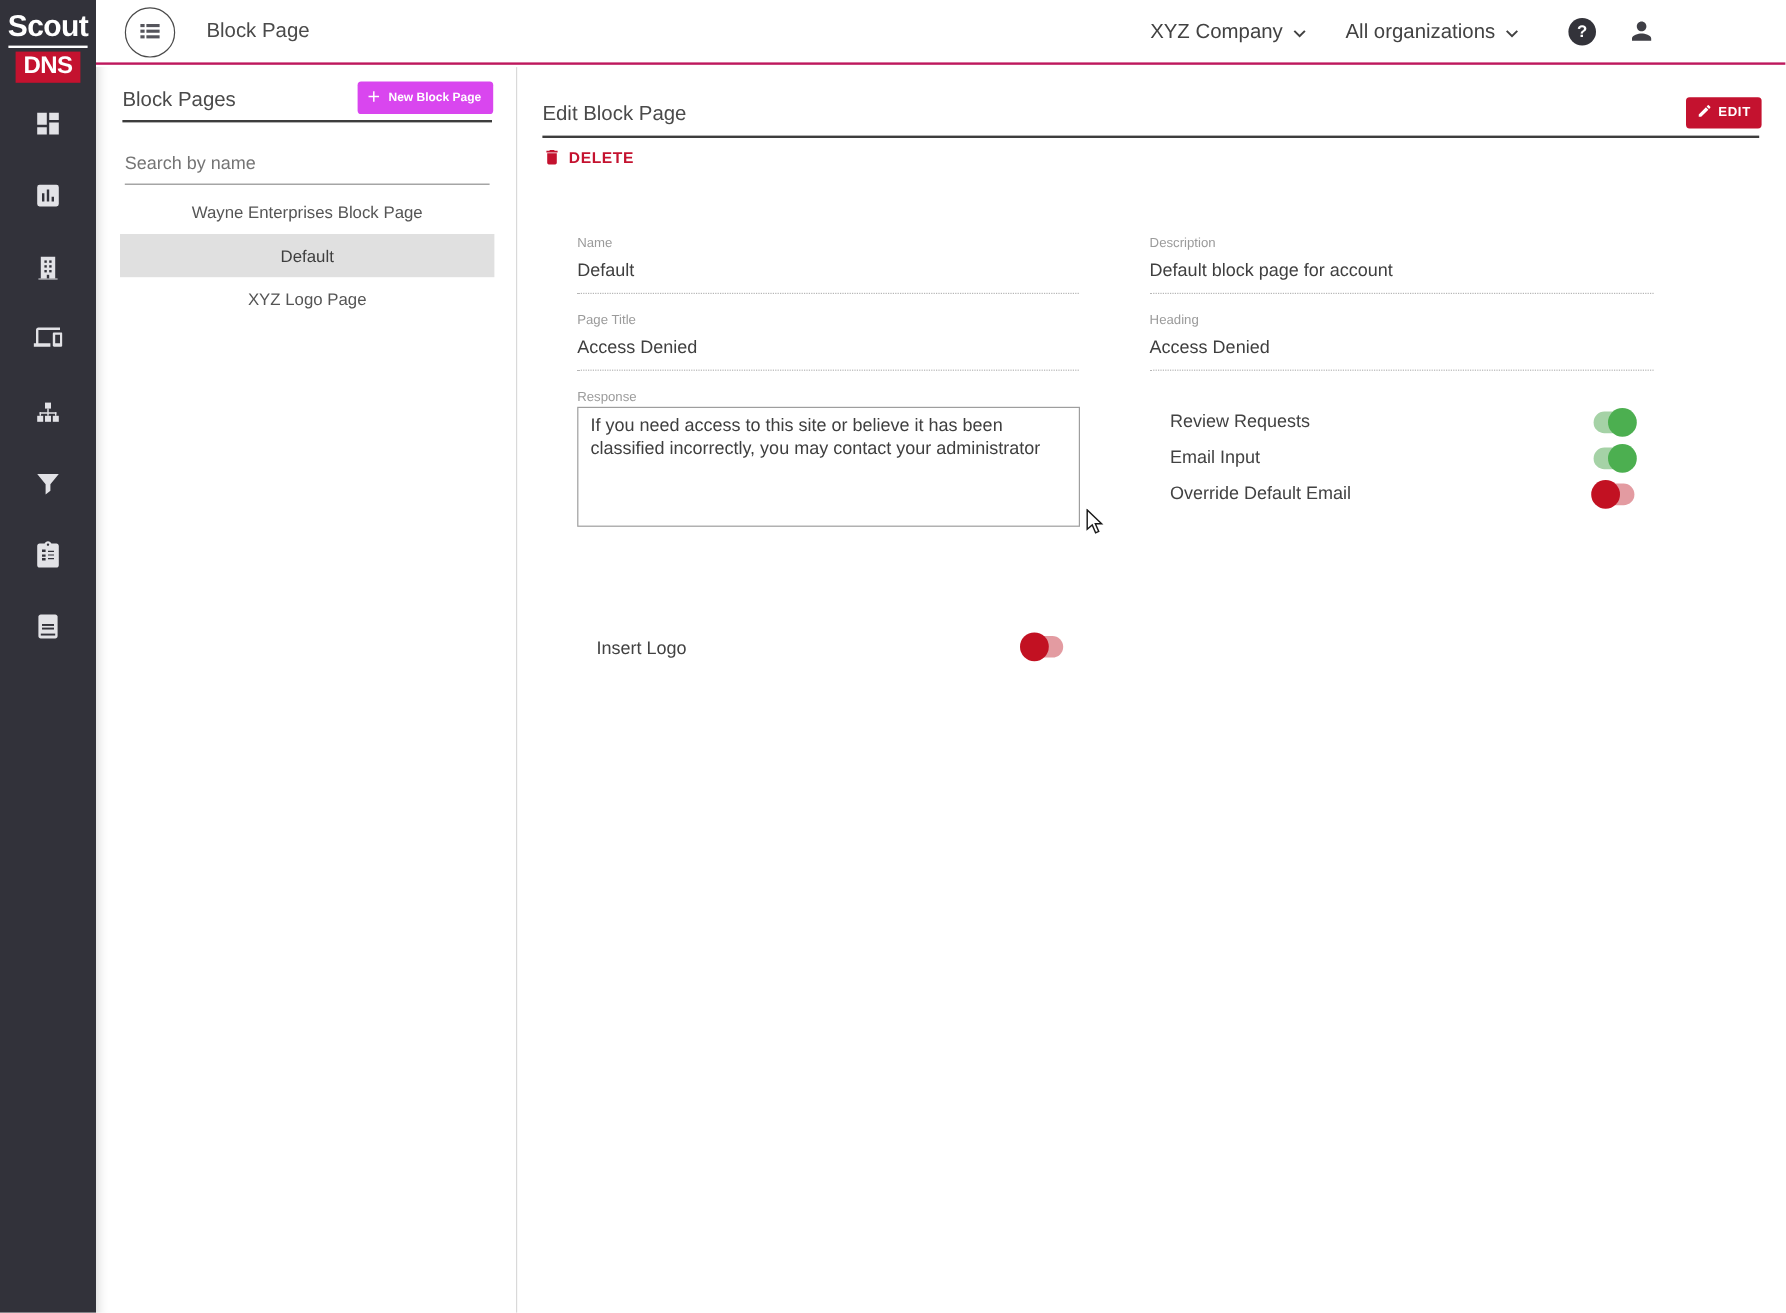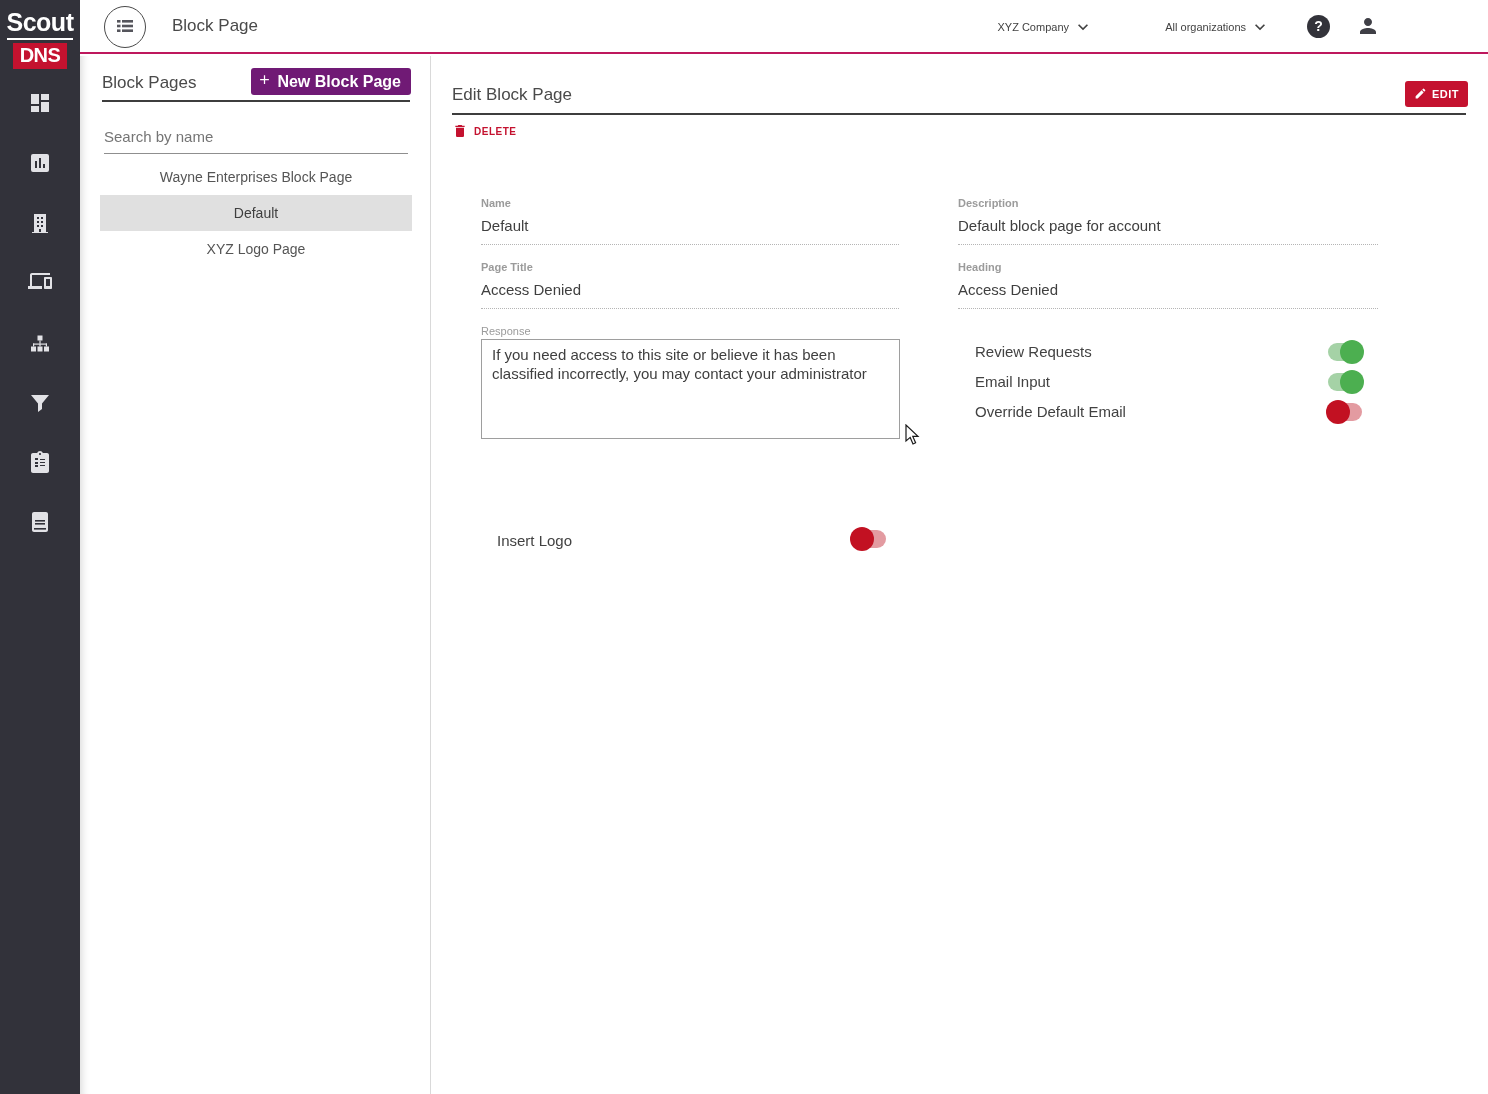--- a/index.html
+++ b/index.html
@@ -17,35 +17,35 @@
   .nav-icon { position:absolute; left:28px; width:24px; height:24px; cursor:pointer; }
   .nav-icon svg { width:24px; height:24px; fill:#e2e2e6; stroke:none; }
 
   
   .topbar { position:absolute; left:80px; top:0; width:1408px; height:54px; background:#fff;
     border-bottom:2px solid #be185d; z-index:4; }
   .menu-btn { position:absolute; left:24px; top:6px; width:42px; height:42px; border:1px solid #4a4a4a;
     border-radius:50%; background:#fff; display:flex; align-items:center; justify-content:center; cursor:pointer; }
   .page-title { position:absolute; left:92px; top:16px; font-size:17px; color:#4a4a4a; }
   .selector { position:absolute; top:17px; display:flex; align-items:center; gap:4px; cursor:pointer;
-    font-size:11px; color:#424242; }
+    font-size:17px; color:#424242; }
   .sel-company { right:395px; }
   .sel-orgs { right:218px; }
   .chev svg { width:20px; height:20px; fill:#424242; vertical-align:middle; }
   .help-btn { position:absolute; right:158px; top:15px; width:23px; height:23px; border-radius:50%;
     background:#33333a; color:#fff; font-size:14px; font-weight:bold; text-align:center; line-height:23px; cursor:pointer; }
   .user-btn { position:absolute; right:108px; top:14px; width:24px; height:24px; cursor:pointer; }
   .user-btn svg { width:24px; height:24px; fill:#3f3f46; }
 
   
   .list-panel { position:absolute; left:80px; top:56px; width:351px; height:1038px; background:#fff;
     border-right:1px solid #d9d9d9; box-shadow:inset 10px 0 10px -9px rgba(0,0,0,0.18); z-index:3; }
   .lp-title { position:absolute; left:22px; top:17px; font-size:17px; color:#4a4a4a; }
-  .lp-new-btn { position:absolute; right:19px; top:12px; height:27px; background:#701a75; color:#fff;
-    border:none; border-radius:3px; font-size:16px; font-weight:bold; padding:0 10px 0 6px; cursor:pointer;
+  .lp-new-btn { position:absolute; right:19px; top:12px; height:27px; background:#d946ef; color:#fff;
+    border:none; border-radius:3px; font-size:10px; font-weight:bold; padding:0 10px 0 6px; cursor:pointer;
     display:flex; align-items:center; gap:5px; font-family:inherit; }
   .lp-new-btn svg { width:15px; height:15px; fill:#fff; }
   .lp-underline { position:absolute; left:22px; top:44px; width:308px; height:2px; background:#3d3d3d; }
   .lp-search { position:absolute; left:24px; top:68px; width:304px; border:none; border-bottom:1px solid #8f8f8f;
     font-size:15px; color:#424242; padding:4px 0 8px 0; outline:none; background:transparent; font-family:inherit; }
   .lp-search::placeholder { color:#757575; opacity:1; }
   .lp-list { position:absolute; left:20px; top:103px; width:312px; }
   .lp-item { height:36px; line-height:36px; text-align:center; font-size:14px; color:#555; cursor:pointer; }
   .lp-item.selected { background:#e0e0e0; color:#3f3f3f; }
 
@@ -53,24 +53,24 @@
   .editor { position:absolute; left:432px; top:68px; width:1056px; height:1038px; background:#fff; }
   .ed-title { position:absolute; left:20px; top:17px; font-size:17px; color:#4a4a4a; }
   .ed-edit-btn { position:absolute; right:20px; top:13px; height:26px; background:#c4122f; color:#fff;
     border:none; border-radius:3px; font-size:11px; font-weight:bold; letter-spacing:0.5px; padding:0 9px;
     cursor:pointer; display:flex; align-items:center; gap:5px; font-family:inherit; }
   .ed-edit-btn svg { width:13px; height:13px; fill:#fff; }
   .ed-underline { position:absolute; left:20px; top:45px; width:1014px; height:2px; background:#3d3d3d; }
   .ed-delete { position:absolute; left:20px; top:55px; display:flex; align-items:center; gap:6px; cursor:pointer;
     background:none; border:none; font-family:inherit; }
   .ed-delete svg { width:16px; height:16px; fill:#c4122f; }
-  .ed-delete span { font-size:10px; font-weight:bold; letter-spacing:0.5px; color:#c4122f; }
+  .ed-delete span { font-size:13px; font-weight:bold; letter-spacing:0.5px; color:#c4122f; }
 
   .field { position:absolute; width:418px; }
-  .f-label { font-size:11px; color:#9b9b9b; margin-bottom:8px;font-weight:bold; }
+  .f-label { font-size:11px; color:#9b9b9b; margin-bottom:8px; }
   .f-value { font-size:15px; color:#3f3f3f; padding-bottom:10px; border-bottom:1px dotted #b5b5b5; }
   .fld-name        { left:49px;  top:129px; }
   .fld-description { left:526px; top:129px; width:420px; }
   .fld-pagetitle   { left:49px;  top:193px; }
   .fld-heading     { left:526px; top:193px; width:420px; }
 
   .resp-label { position:absolute; left:49px; top:257px; font-size:11px; color:#9b9b9b; }
   .resp-box { position:absolute; left:49px; top:271px; width:419px; height:100px; border:1px solid #9e9e9e;
     font-size:15px; line-height:19px; color:#3f3f3f; padding:5px 10px; resize:none; outline:none;
     font-family:inherit; background:#fff; }

